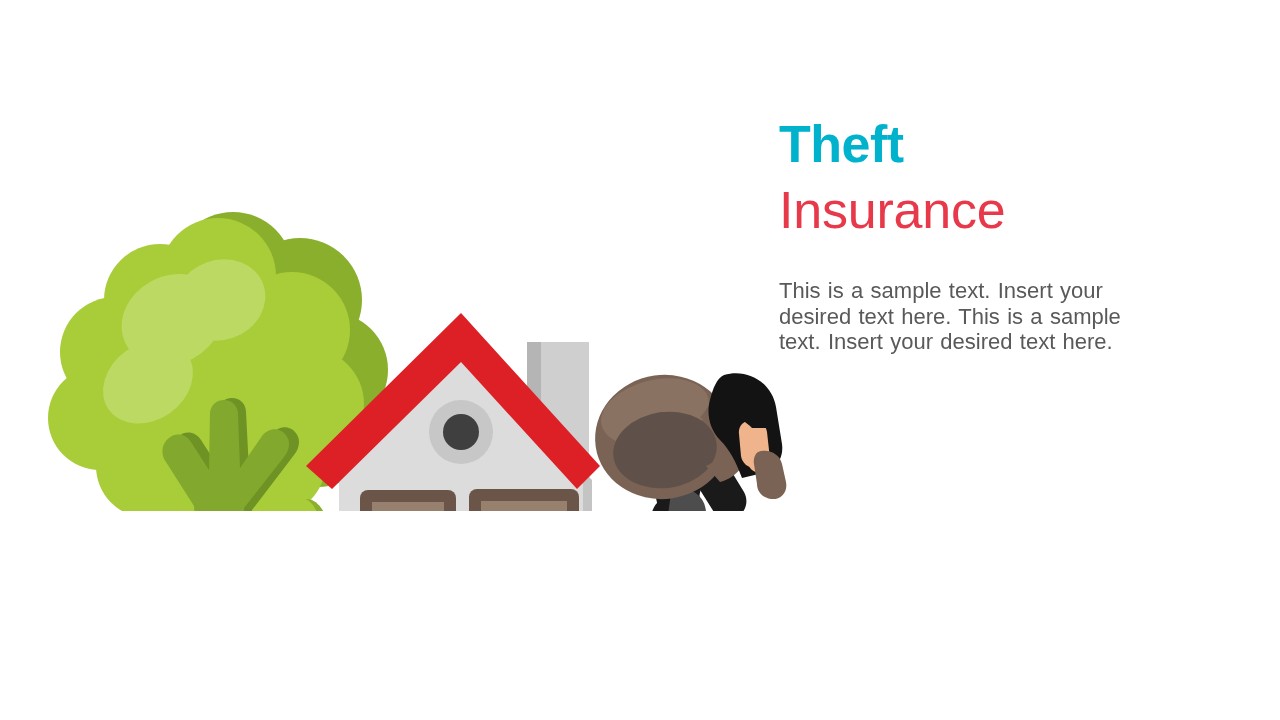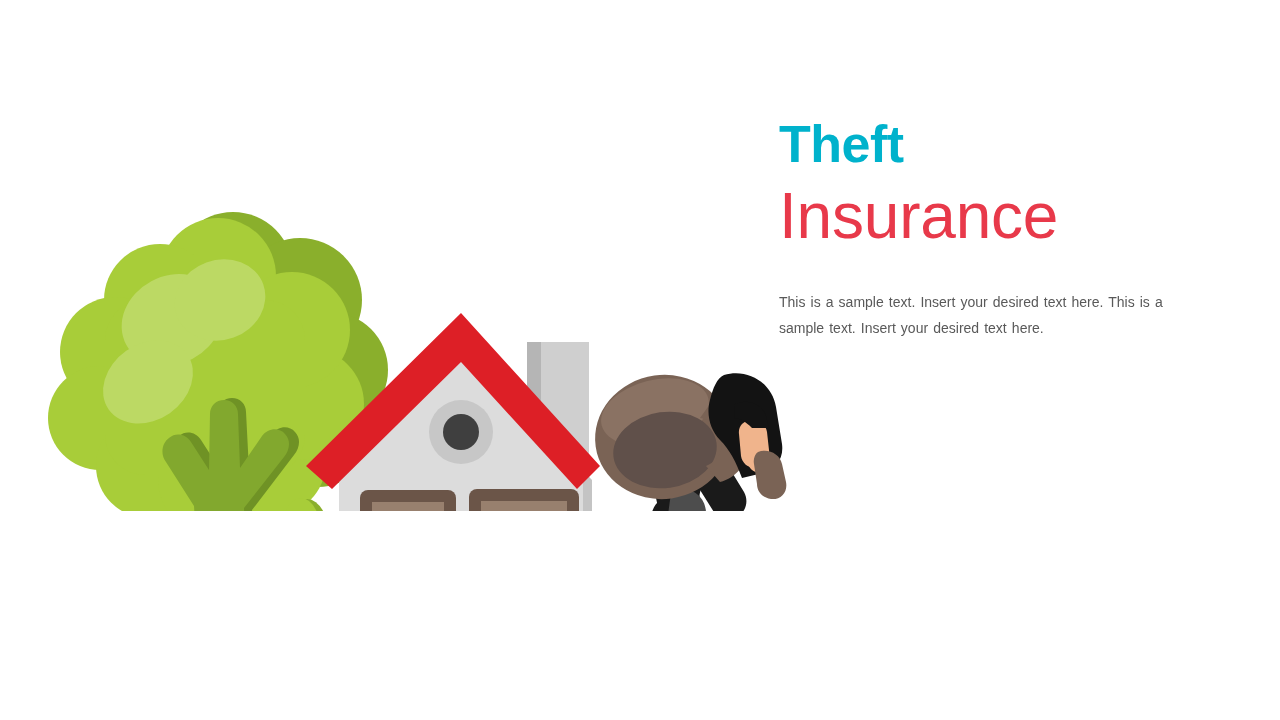--- a/index.html
+++ b/index.html
@@ -47,30 +47,30 @@
   }
   .title-primary {
     font-size: 52px;
     font-weight: bold;
     line-height: 1.0;
     letter-spacing: -0.5px;
     margin: 0;
     padding: 0;
   }
   .title-secondary {
-    font-size: 64px;
+    font-size: 52px;
     font-weight: normal;
     line-height: 1.0;
     letter-spacing: -0.2px;
     margin: 0;
     padding: 0;
     margin-top: 14px;
   }
   .body-text {
-    font-size: 14px;
+    font-size: 22px;
     line-height: 25.5px;
     margin: 0;
     padding: 0;
     margin-top: 42px;
     width: 390px;
     word-spacing: 1.2px;
   }
 </style>
 </head>
 <body>

